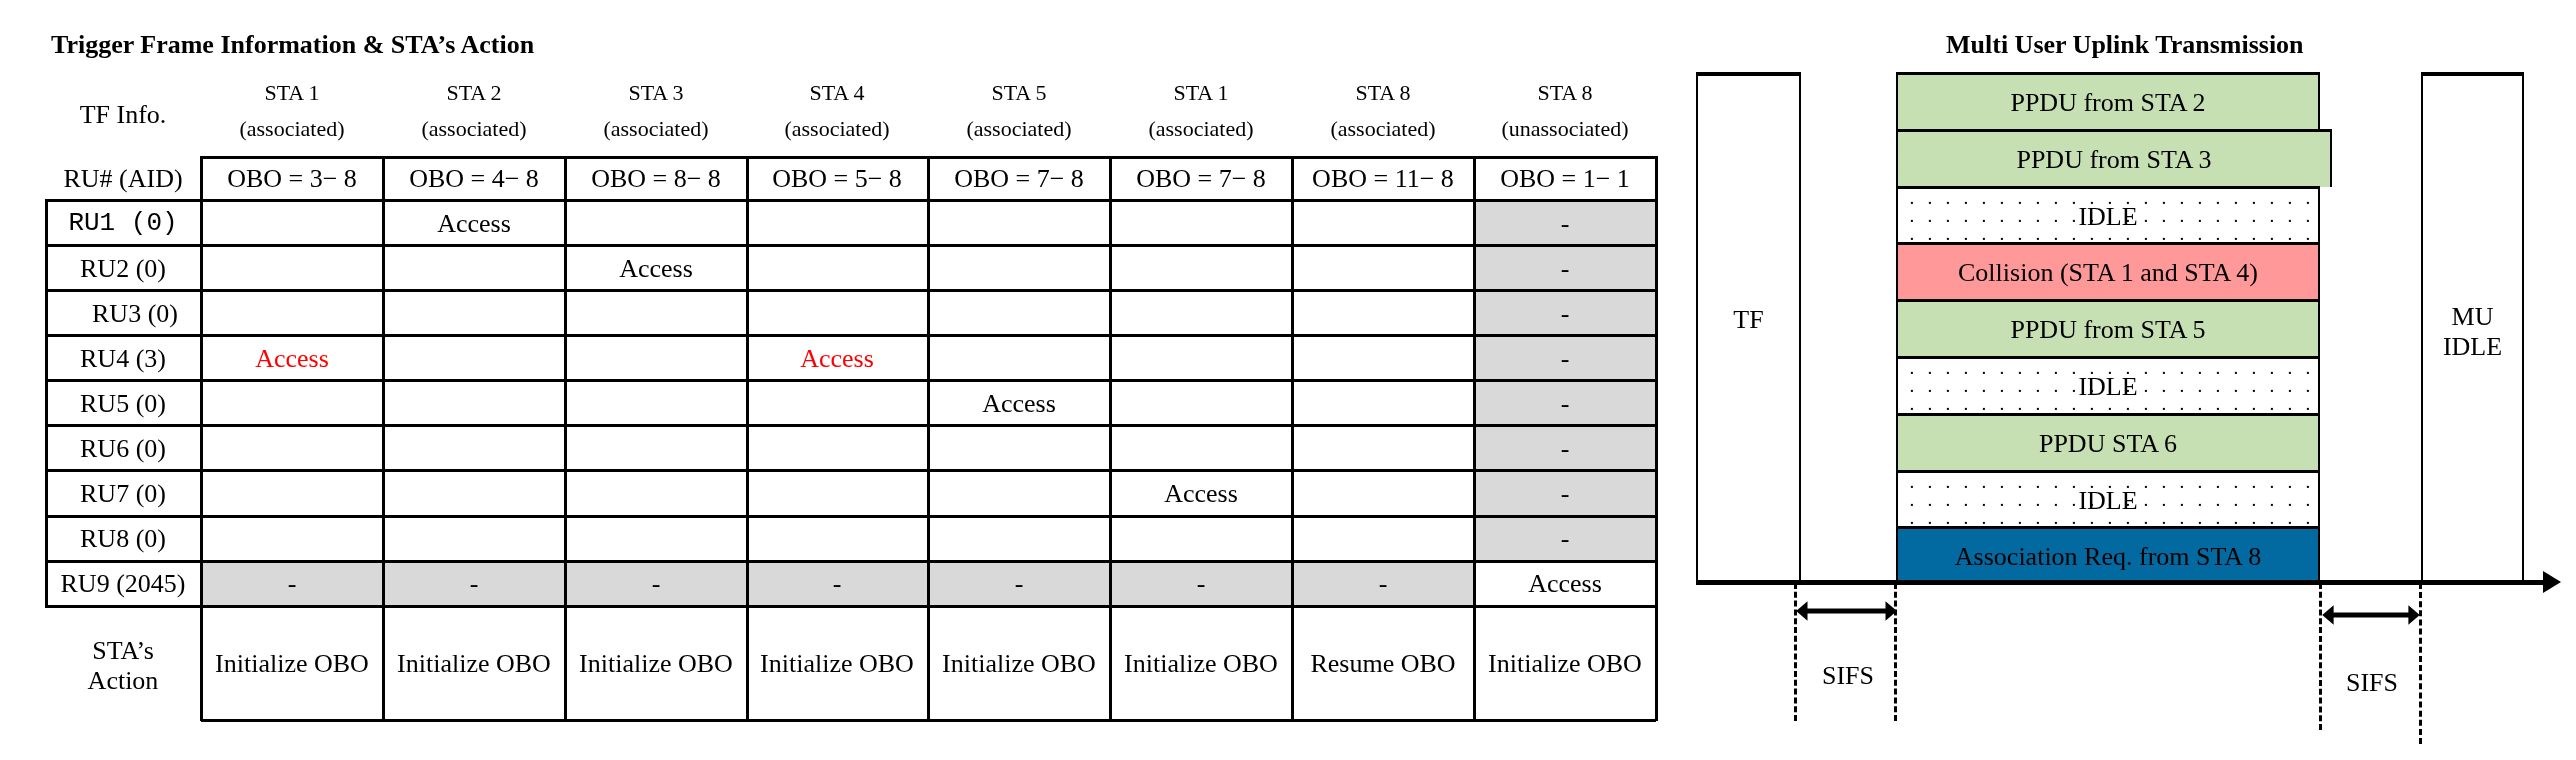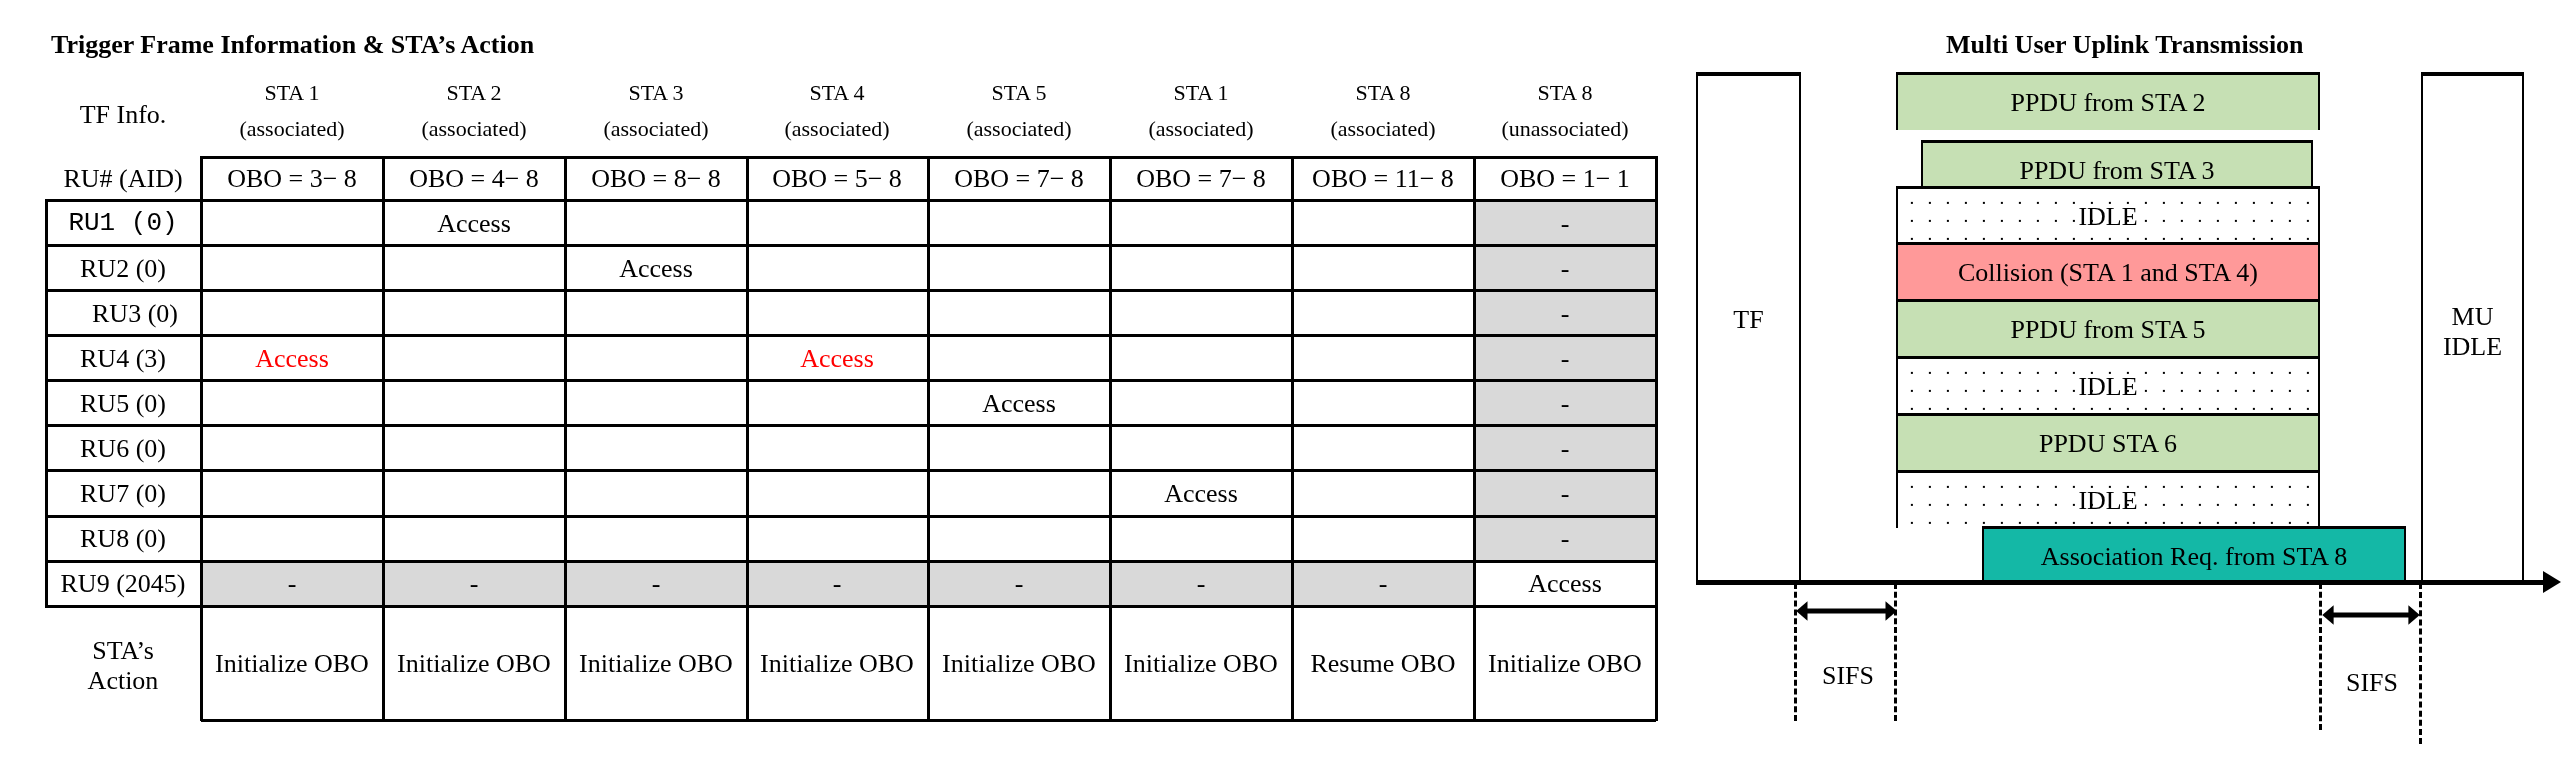--- a/index.html
+++ b/index.html
@@ -209,42 +209,42 @@
 <div id="right">
   <div class="title" style="left:1899px; top:29.5px;margin-left:47px;">Multi User Uplink Transmission</div>
 
   <div style="position:absolute; left:1696px; top:72px; width:105px; height:511px; box-sizing:border-box; border-top:4.1px solid #000; border-left:2.5px solid #000; border-right:2.5px solid #000;"></div>
   <div class="cell" style="left:1696px; top:295px; width:105px; height:49px;">TF</div>
 
   <div id="stack">
       <div class="blk" style="left: 1896px; top: 72px; width: 424px; height: 58px; background: rgb(198, 224, 180); border-left: 2.5px solid rgb(0, 0, 0); border-right: 2.5px solid rgb(0, 0, 0);">
         <span>PPDU from STA 2</span>
       </div>
-      <div class="blk" style="left: 1896px; top: 140px; width: 392px; height: 58px; background: rgb(198, 224, 180); border-left: 2.5px solid rgb(0, 0, 0); border-right: 2.5px solid rgb(0, 0, 0); margin-left: 25px;">
+      <div class="blk" style="left: 1896px; top: 129px; width: 436px; height: 58px; background: rgb(198, 224, 180); border-left: 2.5px solid rgb(0, 0, 0); border-right: 2.5px solid rgb(0, 0, 0);">
         <span>PPDU from STA 3</span>
       </div>
       <div class="blk idle" style="left: 1896px; top: 186px; width: 424px; height: 58px; border-left: 2.5px solid rgb(0, 0, 0); border-right: 2.5px solid rgb(0, 0, 0);">
         <span>IDLE</span>
       </div>
       <div class="blk" style="left: 1896px; top: 242px; width: 424px; height: 58px; background: rgb(255, 153, 153); border-left: 2.5px solid rgb(0, 0, 0); border-right: 2.5px solid rgb(0, 0, 0);">
         <span>Collision (STA 1 and STA 4)</span>
       </div>
       <div class="blk" style="left: 1896px; top: 299px; width: 424px; height: 58px; background: rgb(198, 224, 180); border-left: 2.5px solid rgb(0, 0, 0); border-right: 2.5px solid rgb(0, 0, 0);">
         <span>PPDU from STA 5</span>
       </div>
       <div class="blk idle" style="left: 1896px; top: 356px; width: 424px; height: 58px; border-left: 2.5px solid rgb(0, 0, 0); border-right: 2.5px solid rgb(0, 0, 0);">
         <span>IDLE</span>
       </div>
       <div class="blk" style="left: 1896px; top: 413px; width: 424px; height: 58px; background: rgb(198, 224, 180); border-left: 2.5px solid rgb(0, 0, 0); border-right: 2.5px solid rgb(0, 0, 0);">
         <span>PPDU STA 6</span>
       </div>
       <div class="blk idle" style="left: 1896px; top: 470px; width: 424px; height: 58px; border-left: 2.5px solid rgb(0, 0, 0); border-right: 2.5px solid rgb(0, 0, 0);">
         <span>IDLE</span>
       </div>
-      <div class="blk" style="left: 1982px; top: 526px; width: 424px; height: 58px; background: #14b8a6; border-left: 2.5px solid rgb(0, 0, 0); border-right: 2.5px solid rgb(0, 0, 0);">
+      <div class="blk" style="left: 1896px; top: 526px; width: 424px; height: 58px; background: #0369a1; border-left: 2.5px solid rgb(0, 0, 0); border-right: 2.5px solid rgb(0, 0, 0);">
         <span>Association Req. from STA 8</span>
       </div>
     </div>
 
   <div style="position:absolute; left:2421px; top:72px; width:103px; height:511px; box-sizing:border-box; border-top:4.1px solid #000; border-left:2.5px solid #000; border-right:2.5px solid #000;"></div>
   <div class="cell" style="left:2421px; top:291px; width:103px; height:82px; flex-direction:column;">
     <span>MU</span>
     <span>IDLE</span>
   </div>
 

